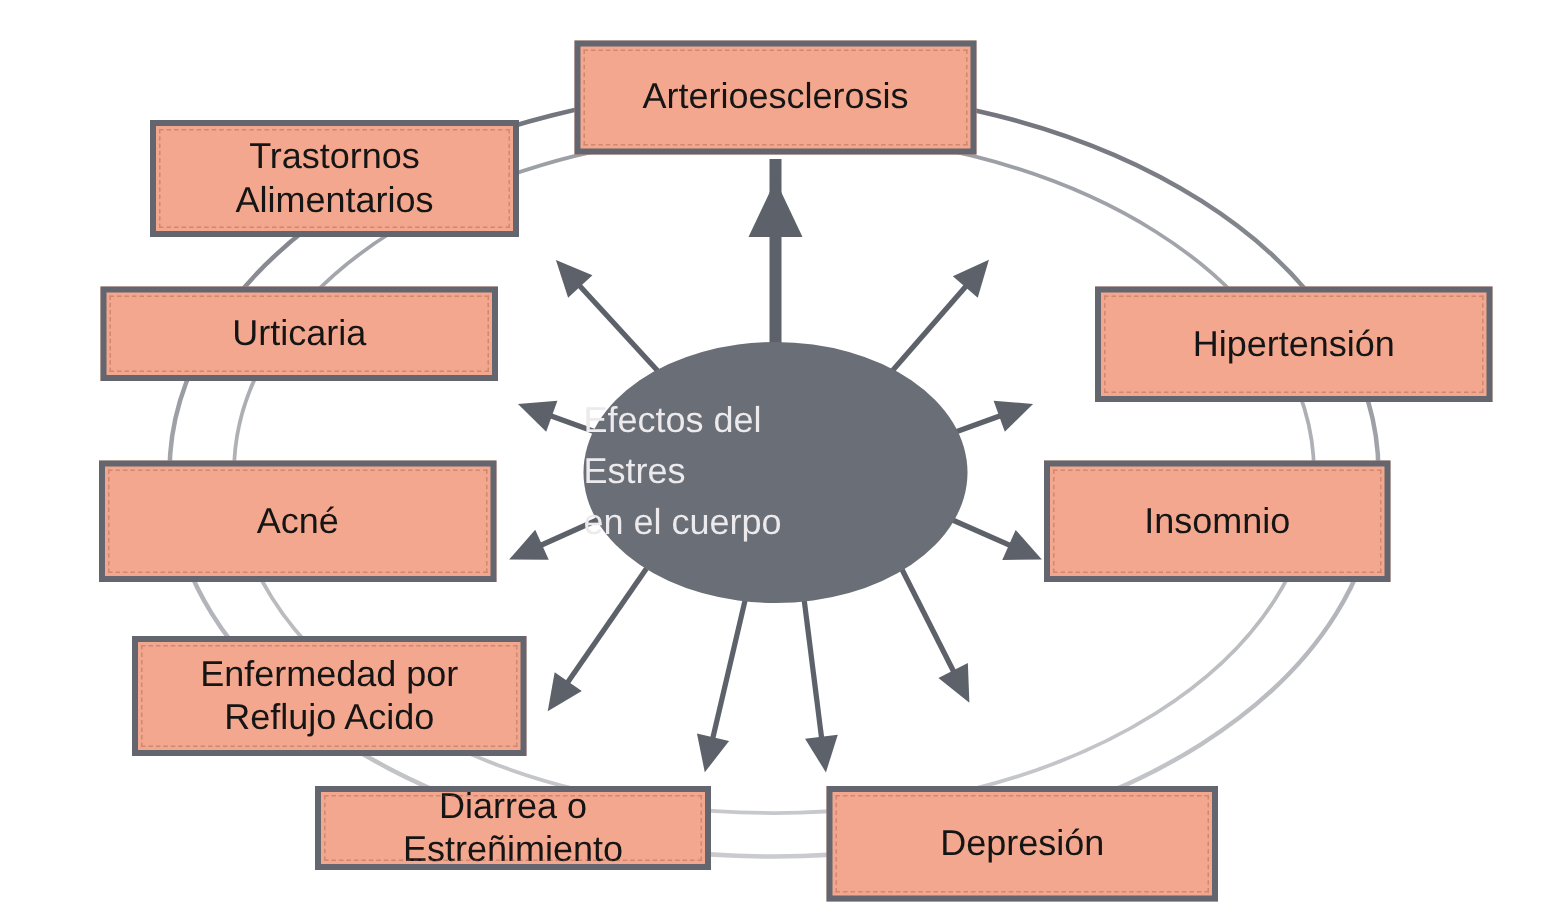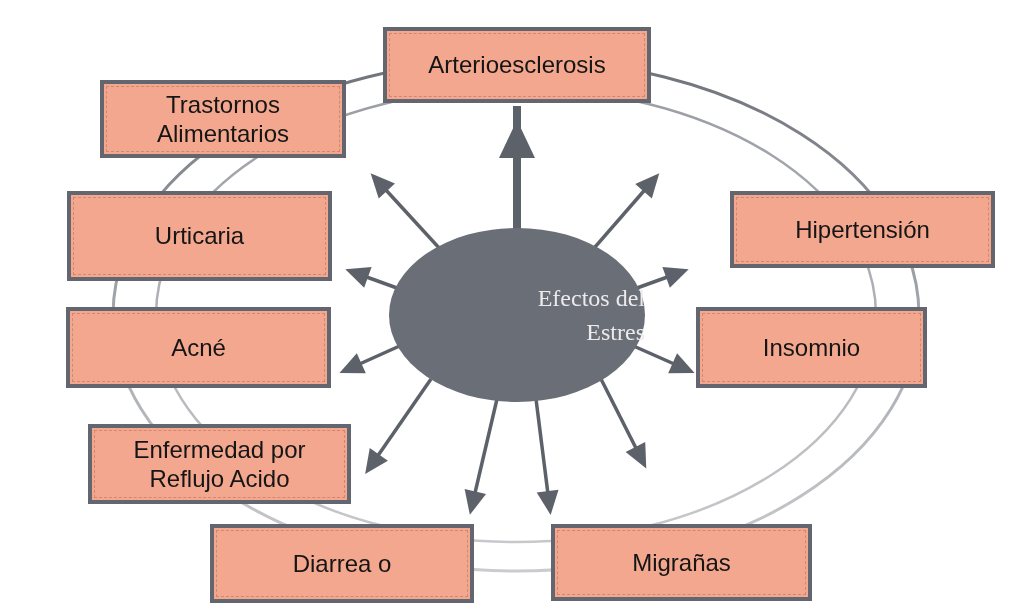--- a/index.html
+++ b/index.html
@@ -16,22 +16,22 @@
     position:absolute;box-sizing:border-box;
     background:var(--box-fill);
     border:4px solid var(--box-border);
     outline:1px dashed rgba(160,90,70,.40);outline-offset:-7px;
     display:flex;flex-direction:column;align-items:center;justify-content:center;
     color:var(--node-text);font-size:24px;line-height:1.22;text-align:center;
   }
   .center-ellipse{
     position:absolute;left:389px;top:228px;width:256px;height:174px;
     background:var(--center-fill);border-radius:50%;
-    display:flex;flex-direction:column;align-items:flex-end;justify-content:center;
-    color:var(--center-text);font-size:24px;line-height:34px;text-align:center;font-family:Liberation Serif, serif;
+    display:flex;flex-direction:column;align-items:flex-start;justify-content:center;
+    color:var(--center-text);font-size:24px;line-height:34px;text-align:center;
   }
 </style>
 </head>
 <body>
 
 <div class="stage">
 
   <svg class="layer" viewBox="0 0 1028 615" aria-hidden="true">
     <defs>
       <linearGradient id="ringGradOuter" x1="0" y1="0" x2="0" y2="1">
@@ -64,33 +64,34 @@
       <line x1="536" y1="399" x2="550" y2="510" marker-end="url(#ah)"></line>
 
       <line x1="517" y1="233" x2="517" y2="106" stroke-width="8"></line>
       <polygon points="517,120 499,158 535,158" style="fill:var(--arrow)" stroke="none"></polygon>
     </g>
   </svg>
 
   <div class="center-ellipse">
     <div>Efectos del</div>
     <div>Estres</div>
+    <div>en el cuerpo</div>
   </div>
 
   <div class="node" style="left:383px;top:27px;width:268px;height:76px;">
     <div>Arterioesclerosis</div>
   </div>
 
   <div class="node" style="left:100px;top:80px;width:246px;height:78px;">
     <div>Trastornos</div>
     <div>Alimentarios</div>
   </div>
 
 
-  <div class="node" style="left:67px;top:191px;width:265px;height:90px;">
+  <div class="node" style="left:67px;top:191px;width:265px;height:63px;">
     <div>Urticaria</div>
   </div>
 
   <div class="node" style="left:694px;top:191px;width:265px;height:77px;margin-left:36px;">
     <div>Hipertensión</div>
   </div>
 
   <div class="node" style="left:66px;top:307px;width:265px;height:81px;">
     <div>Acné</div>
   </div>
@@ -98,21 +99,22 @@
   <div class="node" style="left:696px;top:307px;width:231px;height:81px;">
     <div>Insomnio</div>
   </div>
 
   <div class="node" style="left:88px;top:424px;width:263px;height:80px;">
     <div>Enfermedad por</div>
     <div>Reflujo Acido</div>
   </div>
 
 
-  <div class="node" style="left:210px;top:524px;width:264px;height:79px;">
+  <div class="node" style="left:210px;top:524px;width:264px;height:56px;">
     <div>Diarrea o</div>
+    <div>Estreñimiento</div>
   </div>
 
   <div class="node" style="left:551px;top:524px;width:261px;height:77px;">
-    <div>Migrañas</div>
+    <div>Depresión</div>
   </div>
 
 </div>
 
 </body></html>

